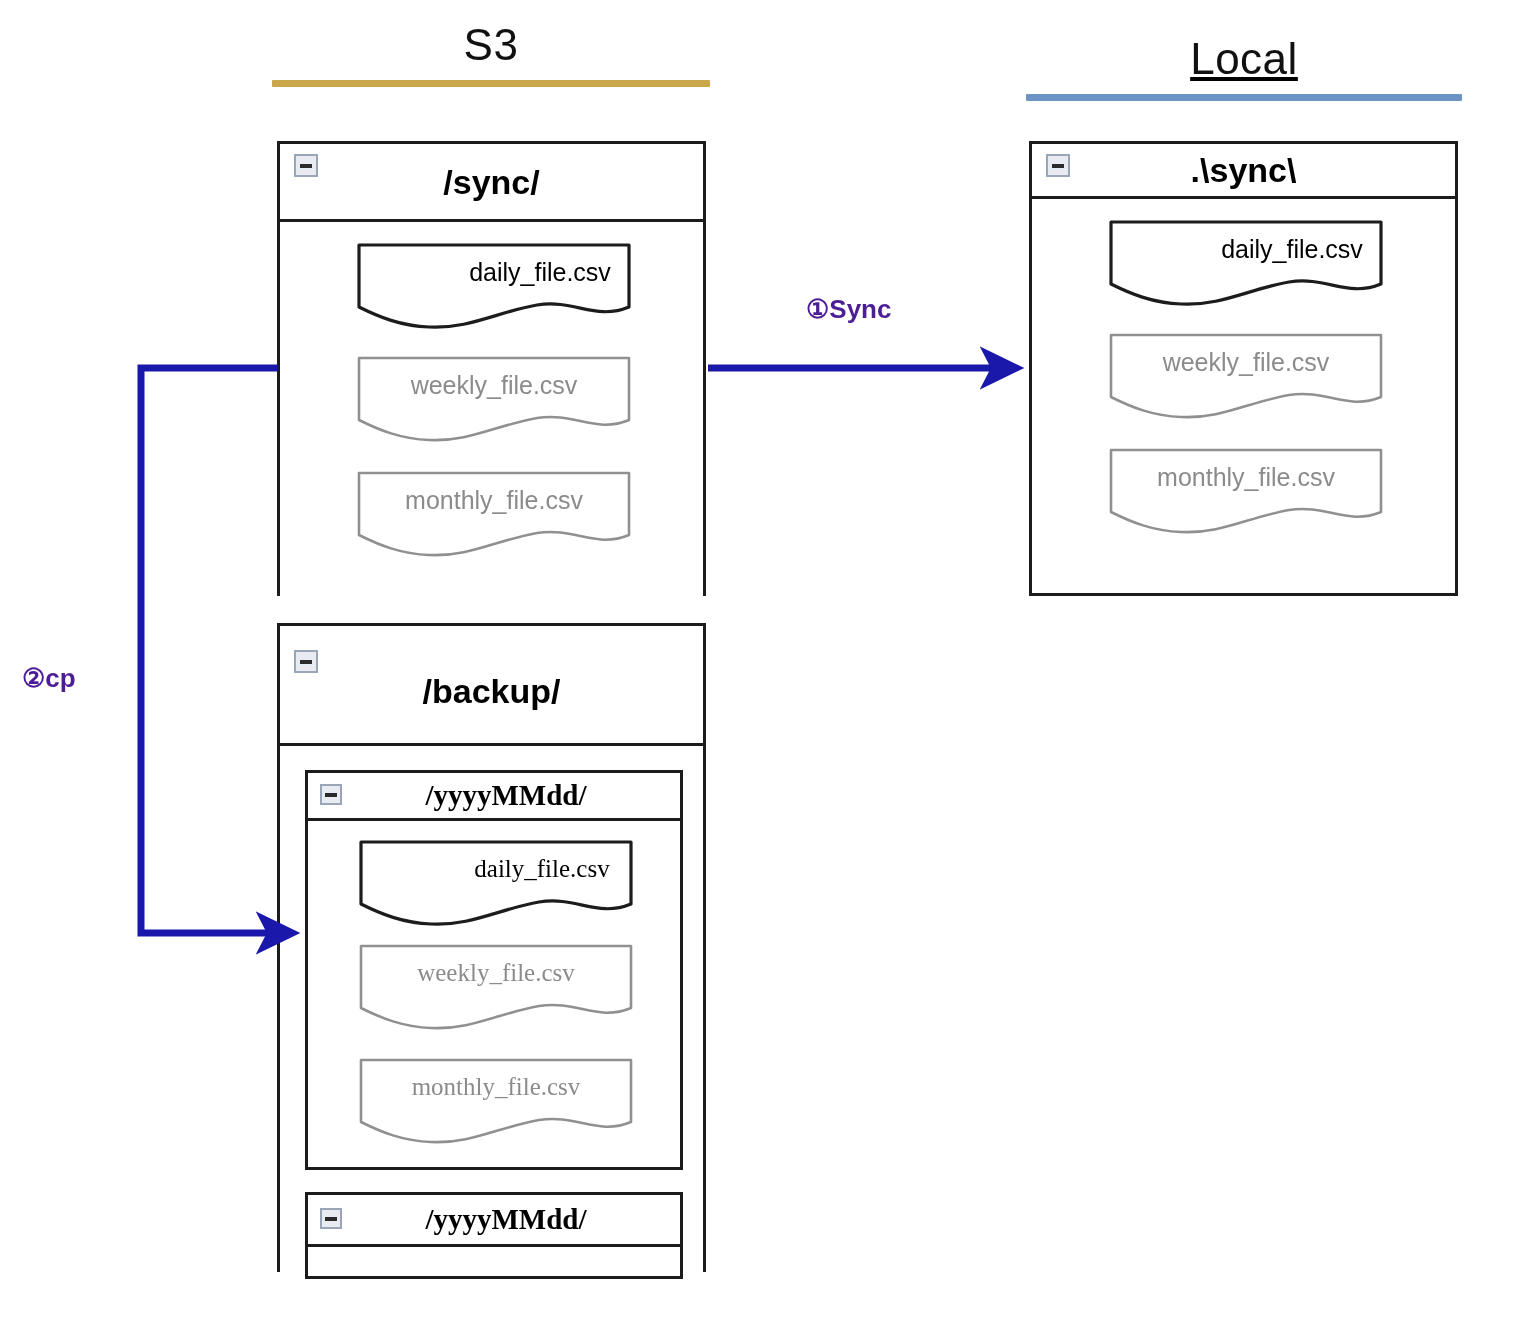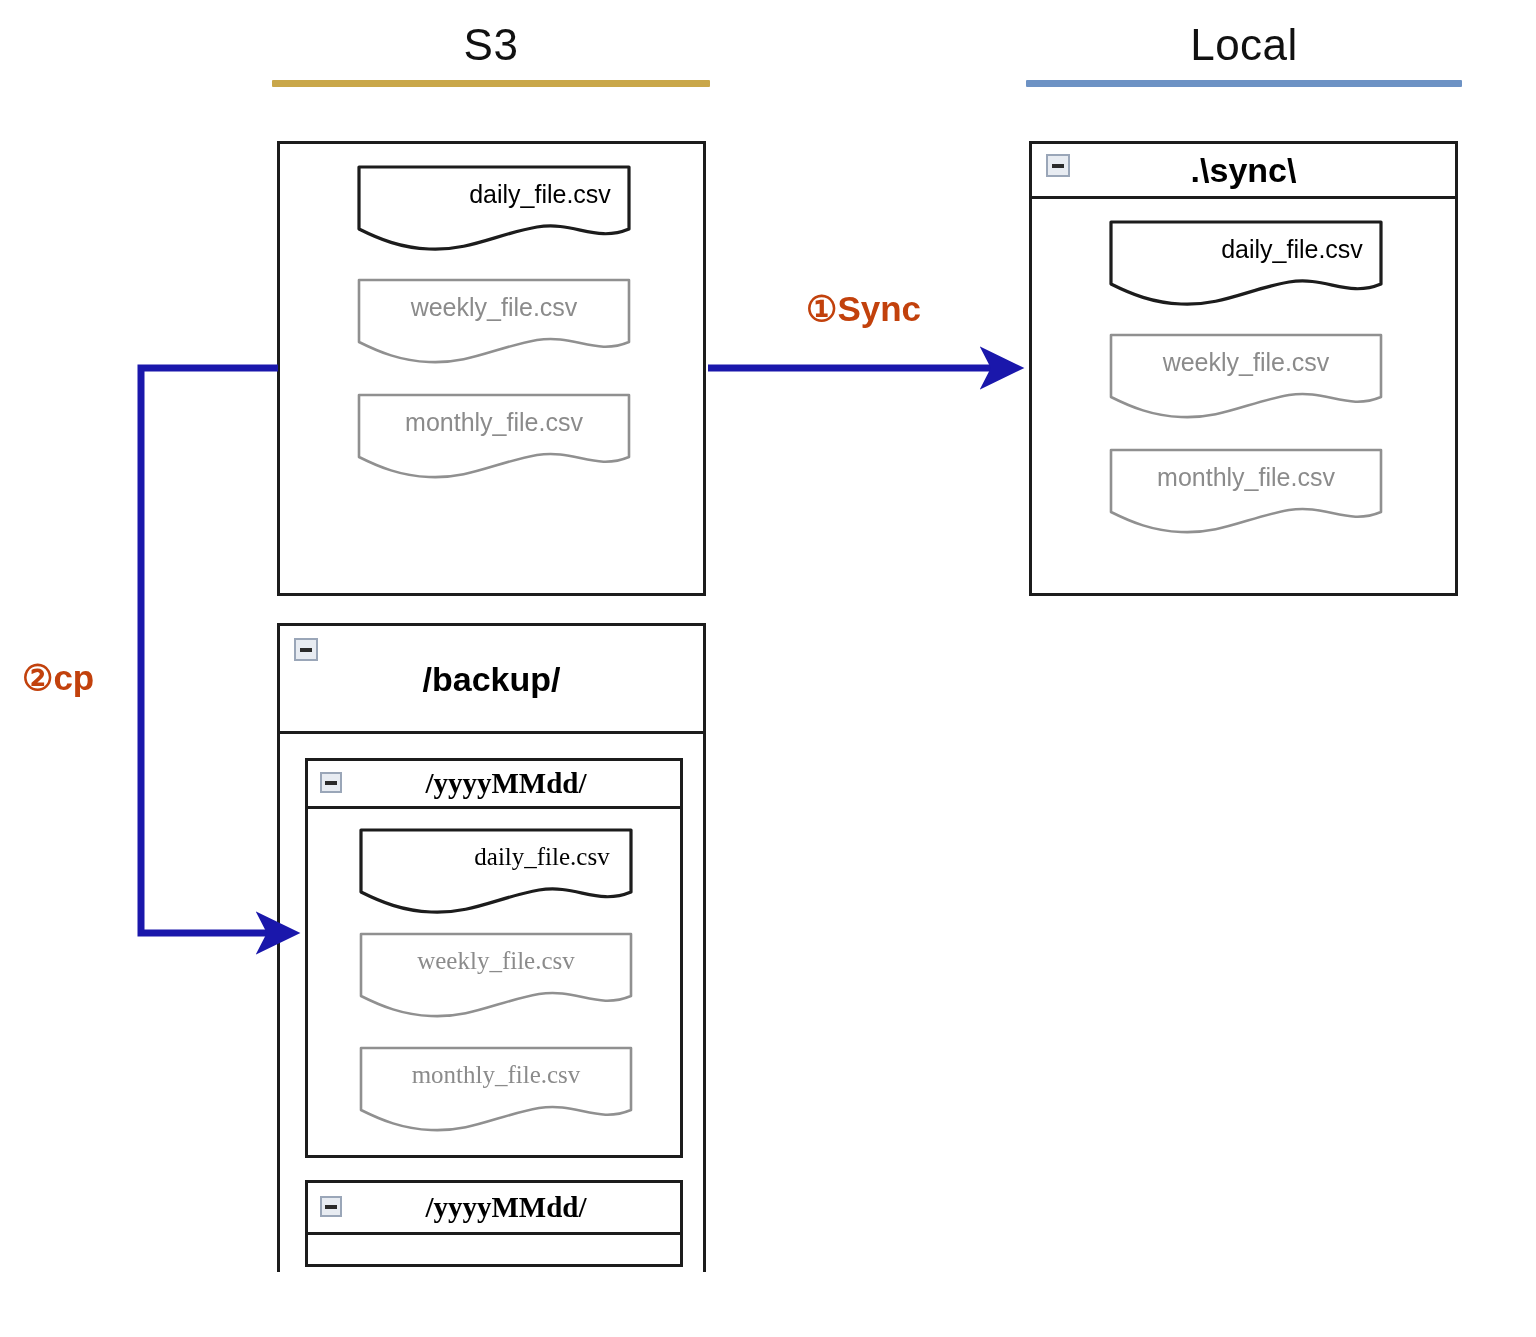--- a/index.html
+++ b/index.html
@@ -33,21 +33,21 @@
     white-space: nowrap;
   }
   .col-header .col-rule {
     height: 7px;
     width: 100%;
     margin-top: 8px;
     border-radius: 1px;
   }
 
   #header-s3 { left: 272px; top: 18px; width: 438px; }
-  #header-local { left: 1026px; top: 18px; width: 436px; }
+  #header-local { left: 1026px; top: 32px; width: 436px; text-decoration: underline; }
 
   
   .folder {
     position: absolute;
     box-sizing: border-box;
     border: 3px solid #1c1c1c;
     background: #ffffff;
   }
   .folder-inner {
     border-width: 3px;
@@ -127,24 +127,24 @@
     position: absolute;
     left: 0;
     top: 0;
     width: 1536px;
     height: 1337px;
     pointer-events: none;
     overflow: visible;
   }
   .step-label {
     position: absolute;
-    font-size: 35px;
+    font-size: 26px;
     font-weight: bold;
     line-height: 34px;
-    color: #c2410c;
+    color: #4c1d95;
     white-space: nowrap;
   }
   #label-sync { left: 806px; top: 292px; }
   #label-cp   { left: 22px;  top: 661px; }
 </style>
 </head>
 <body>
 
 <div id="canvas">
 
@@ -152,20 +152,26 @@
     <div class="col-title">S3</div>
     <div class="col-rule" id="rule-s3" style="background: rgb(201, 167, 74);"></div>
   </div>
 
   <div class="col-header" id="header-local">
     <div class="col-title">Local</div>
     <div class="col-rule" id="rule-local" style="background: rgb(109, 146, 196);"></div>
   </div>
 
   <div class="folder" id="folder-s3-sync" style="left:277px; top:141px; width:429px; height:455px;">
+    <div class="folder-head" style="height:78px;">
+      <span class="minus-box" style="left:14px; top:10px;">
+        <span class="bar"></span>
+      </span>
+      <span class="folder-title" style="font-size:34px;">/sync/</span>
+    </div>
     <div class="folder-body" style="height:374px;">
       <div class="file active" style="left:77px; top:21px;">
         <svg viewBox="0 0 274 88" preserveAspectRatio="none">
           <path d="M2,2 L272,2 L272,64 C238,78 218,56 180,62 C140,69 112,86 72,84 C44,83 22,74 2,64 Z" fill="#ffffff" stroke="#1c1c1c" stroke-width="3.2" stroke-linejoin="round"></path>
         </svg>
         <div class="file-label">daily_file.csv</div>
       </div>
       <div class="file faded" style="left:77px; top:134px;">
         <svg viewBox="0 0 274 88" preserveAspectRatio="none">
           <path d="M2,2 L272,2 L272,64 C238,78 218,56 180,62 C140,69 112,86 72,84 C44,83 22,74 2,64 Z" fill="#ffffff" stroke="#909090" stroke-width="2.6" stroke-linejoin="round"></path>
@@ -204,21 +210,21 @@
       <div class="file faded" style="left:77px; top:249px;">
         <svg viewBox="0 0 274 88" preserveAspectRatio="none">
           <path d="M2,2 L272,2 L272,64 C238,78 218,56 180,62 C140,69 112,86 72,84 C44,83 22,74 2,64 Z" fill="#ffffff" stroke="#909090" stroke-width="2.6" stroke-linejoin="round"></path>
         </svg>
         <div class="file-label">monthly_file.csv</div>
       </div>
     </div>
   </div>
 
   <div class="folder" id="folder-s3-backup" style="left:277px; top:623px; width:429px; height:649px;">
-    <div class="folder-head" style="height:108px;">
+    <div class="folder-head" style="height:108px;margin-top:12px;">
       <span class="minus-box" style="left:14px; top:12px;">
         <span class="bar"></span>
       </span>
       <span class="folder-title" style="font-size:34px;">/backup/</span>
     </div>
     <div class="folder-body" style="height:562px;font-family:Liberation Serif, serif;">
 
       <div class="folder folder-inner" id="folder-backup-date-1" style="left:25px; top:24px; width:378px; height:400px;">
         <div class="folder-head" style="height:48px; justify-content:center;">
           <span class="minus-box small" style="left:12px; top:11px;">

